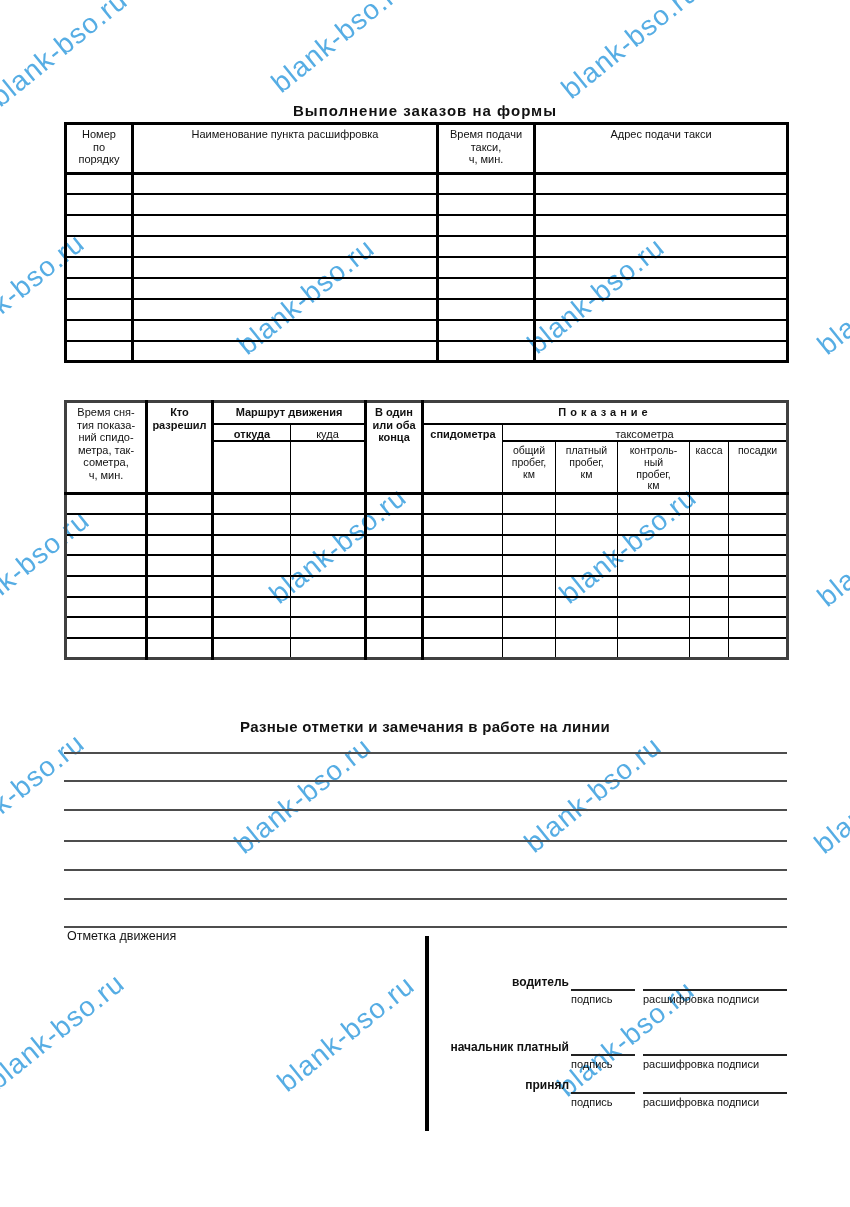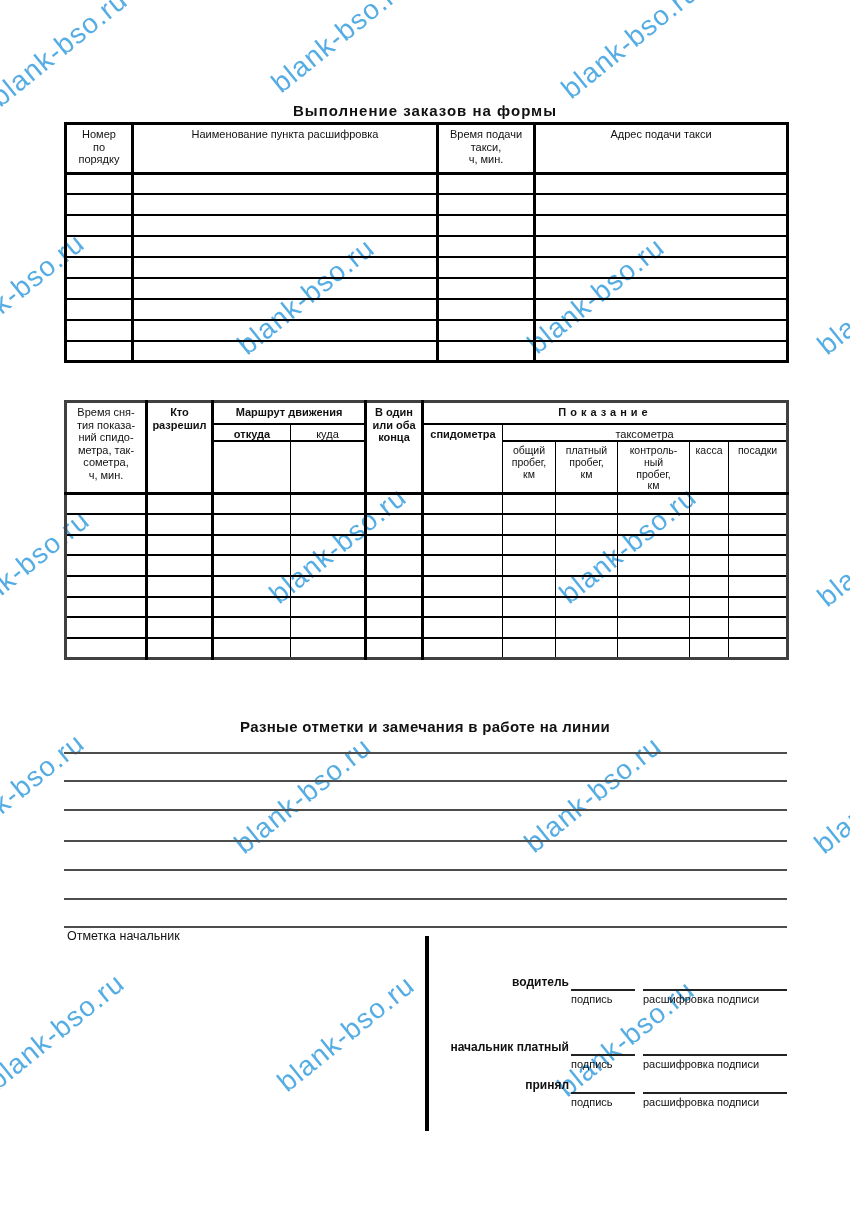--- a/index.html
+++ b/index.html
@@ -364,21 +364,21 @@
   <div id="rules-layer">
       <div class="rule" style="top: 752px;"></div>
       <div class="rule" style="top: 780px;"></div>
       <div class="rule" style="top: 809px;"></div>
       <div class="rule" style="top: 840px;"></div>
       <div class="rule" style="top: 869px;"></div>
       <div class="rule" style="top: 898px;"></div>
       <div class="rule" style="top: 926px;"></div>
     </div>
 
-  <div class="tech-note">Отметка начальник</div>
+  <div class="tech-note">Отметка движения</div>
   <div class="vbar"></div>
 
   <div class="role role1">водитель</div>
   <div class="sigrow sig1">
     <div class="sline sline-a"></div>
     <div class="sline sline-b"></div>
     <div class="slabel slabel-a">подпись</div>
     <div class="slabel slabel-b">расшифровка подписи</div>
   </div>
 

